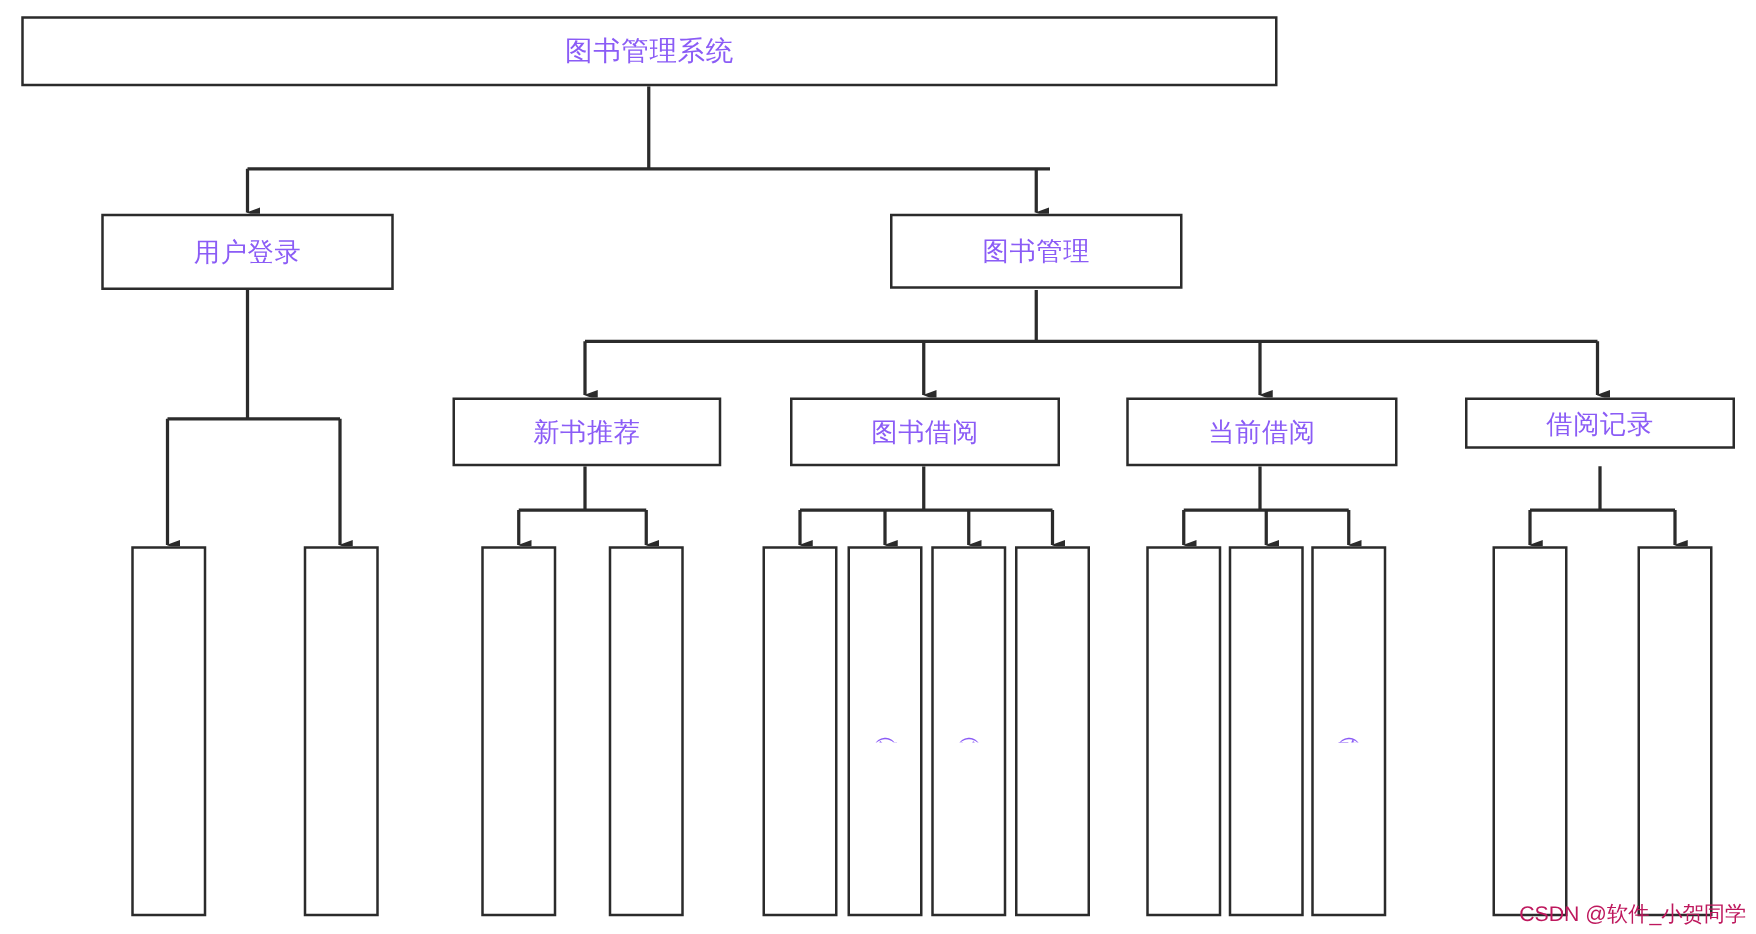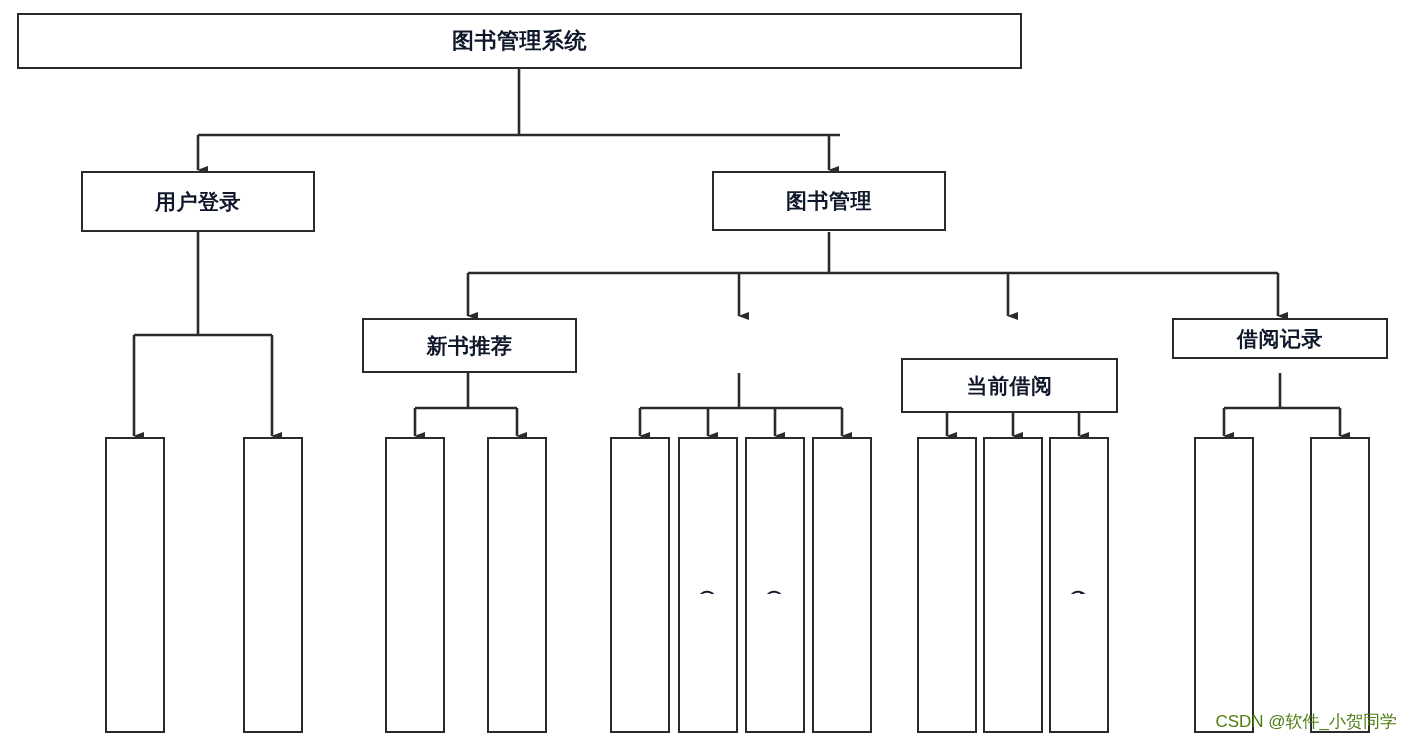--- a/index.html
+++ b/index.html
@@ -28,24 +28,23 @@
     position: absolute;
     box-sizing: border-box;
     background: #ffffff;
     border: 2.5px solid #2b2b2b;
     display: flex;
     align-items: center;
     justify-content: center;
     z-index: 3;
   }
   .node-label {
-    color: #0f172a;
+    color: #8b5cf6;
     letter-spacing: 0.5px;
     white-space: nowrap;
-    font-weight: bold;
   }
   .node-root .node-label { font-size: 22px; }
   .node-l2 .node-label { font-size: 21px; }
   .node-l3 .node-label { font-size: 21px; text-align: right; }
   .node-leaf {
     align-items: center;
     justify-content: center;
     padding: 6px 0;
   }
   .node-leaf .node-label {
@@ -53,23 +52,23 @@
     writing-mode: vertical-rl;
     text-orientation: upright;
     line-height: 1.45;
     letter-spacing: 2px;
     max-height: 100%;
     overflow: hidden;
   }
   #watermark {
     position: absolute;
     right: 8px;
-    bottom: 14px;
+    bottom: 4px;
     font-size: 17px;
-    color: #4d7c0f;
+    color: #be185d;
     z-index: 6;
     white-space: nowrap;
     pointer-events: none;
   }
 </style>
 </head>
 <body>
 
 <div id="diagram-canvas">
 
@@ -131,21 +130,24 @@
   <div class="node node-l2" style="left:81px; top:171px; width:234px; height:61px;">
     <span class="node-label">用户登录</span>
   </div>
   <div class="node node-l2" style="left:712px; top:171px; width:234px; height:60px;">
     <span class="node-label">图书管理</span>
   </div>
 
   <div class="node node-l3" style="left:362px; top:318px; width:215px; height:55px;">
     <span class="node-label">新书推荐</span>
   </div>
-  <div class="node node-l3" style="left:901px; top:318px; width:217px; height:55px;margin-top:40px;">
+  <div class="node node-l3" style="left:632px; top:318px; width:216px; height:55px;">
+    <span class="node-label">图书借阅</span>
+  </div>
+  <div class="node node-l3" style="left:901px; top:318px; width:217px; height:55px;">
     <span class="node-label">当前借阅</span>
   </div>
   <div class="node node-l3" style="left:1172px; top:318px; width:216px; height:41px;">
     <span class="node-label">借阅记录</span>
   </div>
 
   <div class="node node-leaf" style="left:105px; top:437px; width:60px; height:296px;">
     <span class="node-label">用户登录</span>
   </div>
   <div class="node node-leaf" style="left:243px; top:437px; width:60px; height:296px;">

